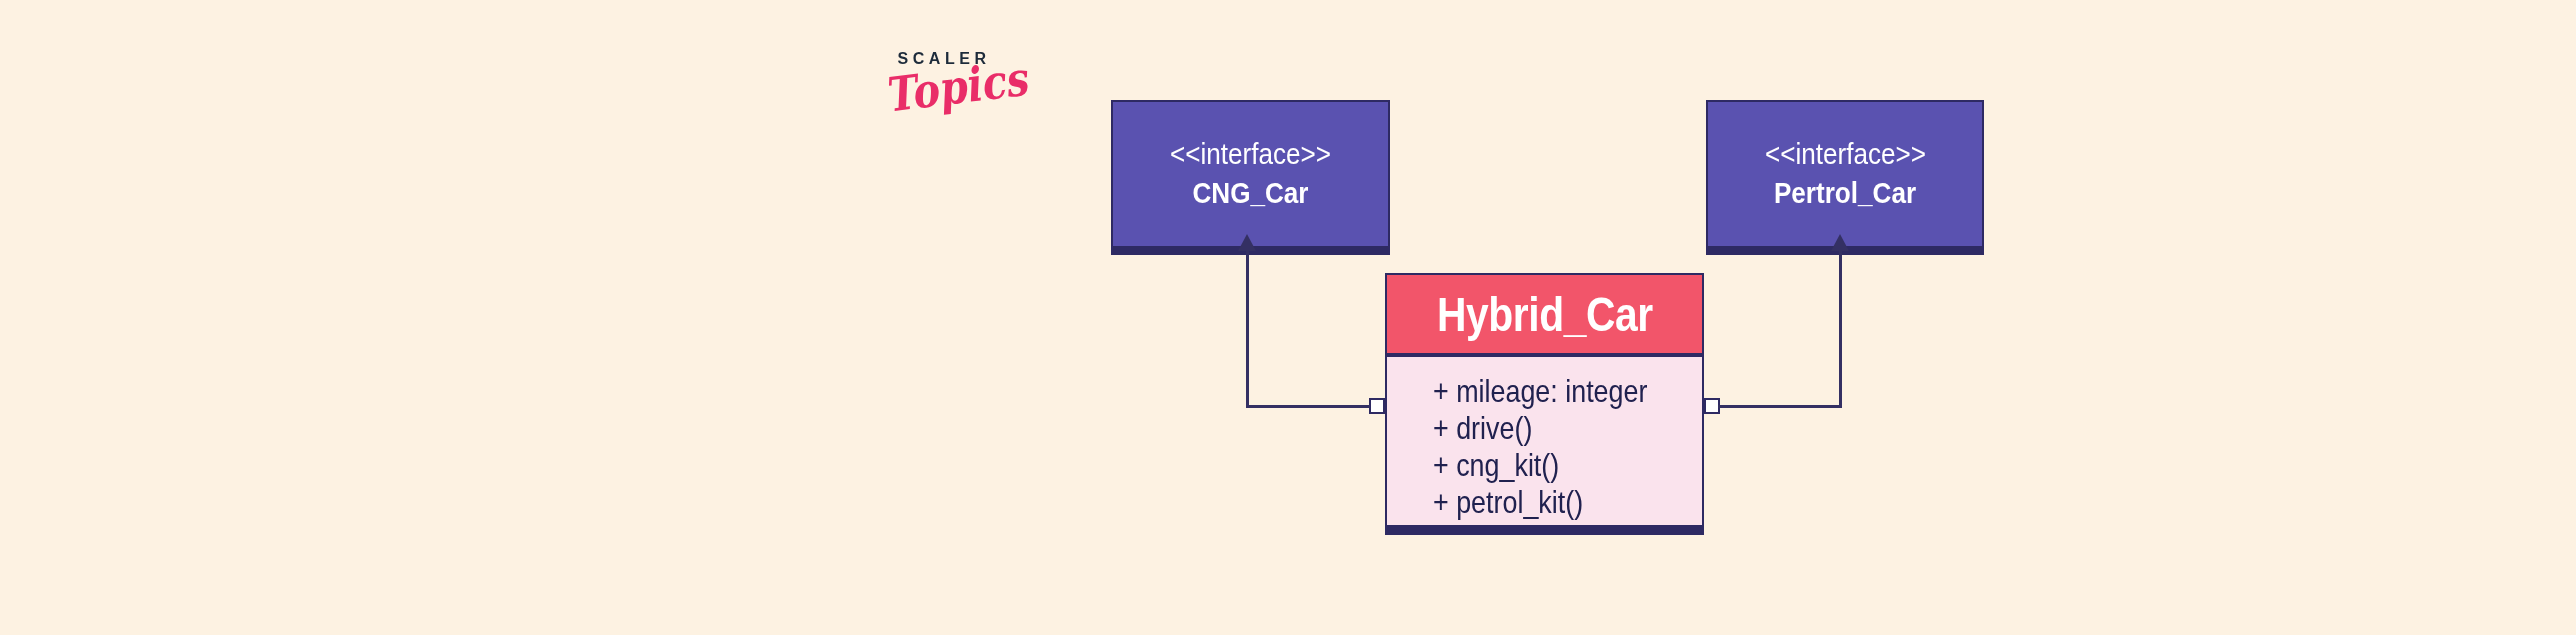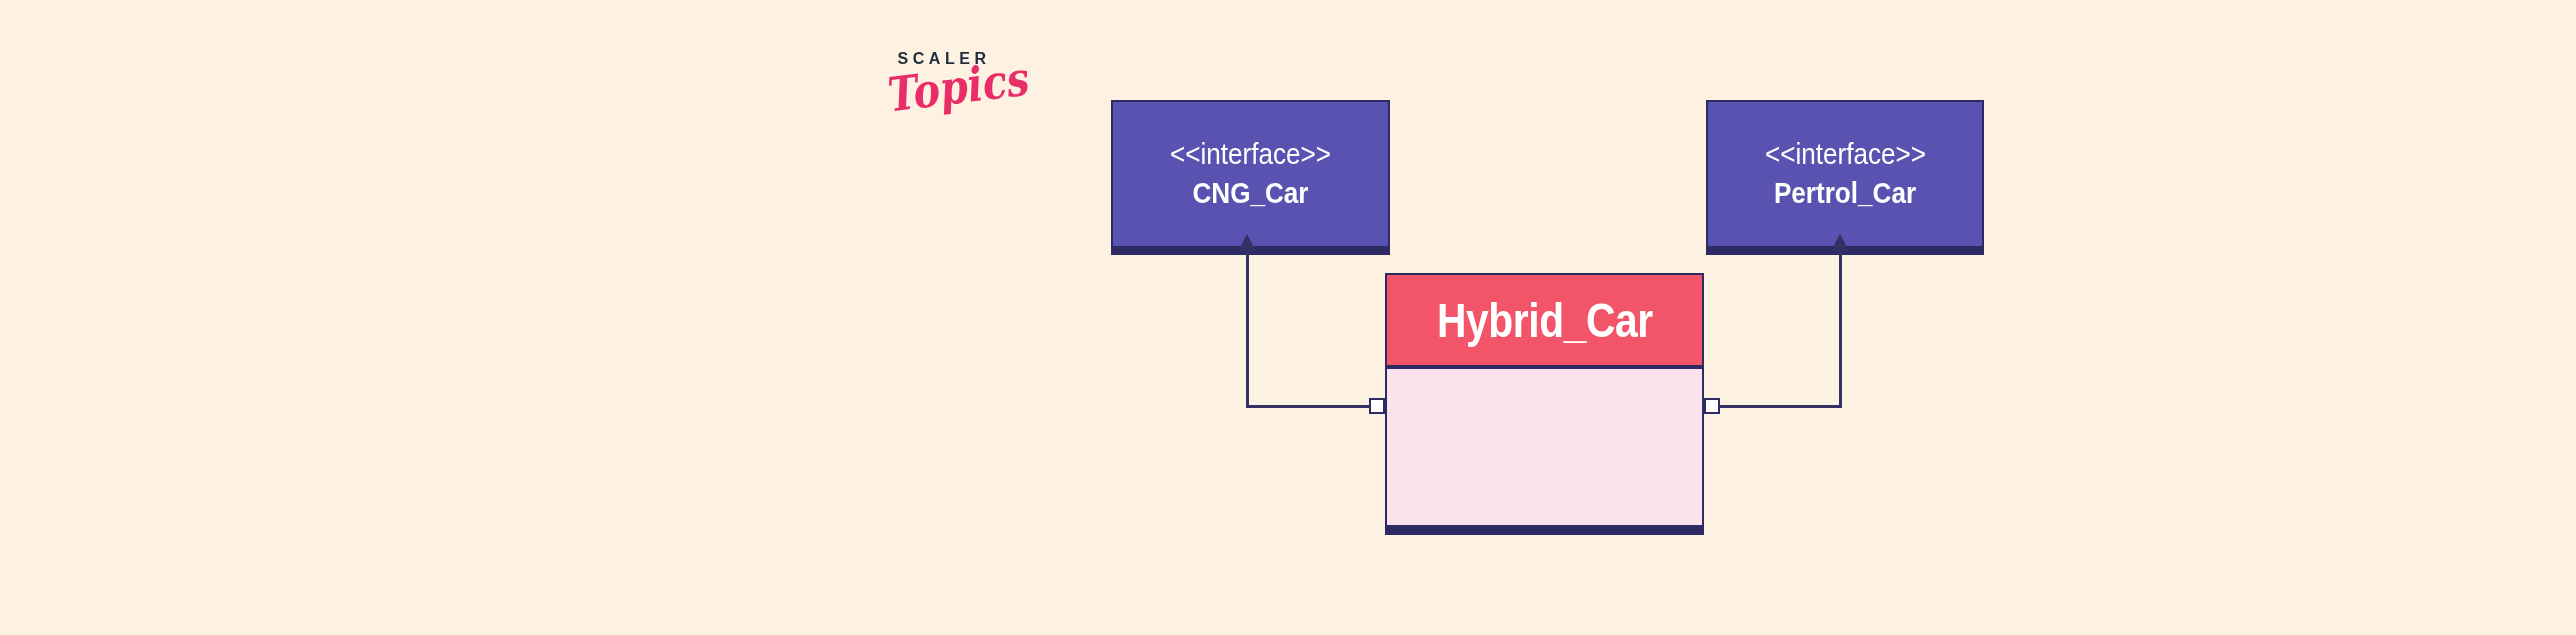--- a/index.html
+++ b/index.html
@@ -36,21 +36,21 @@
   .iface-petrol{left:1706px; width:278px;}
   .iface-stereotype{font-size:29px; line-height:39px; font-weight:400; transform:scaleX(.9); white-space:nowrap;}
   .iface-name{font-size:29px; line-height:39px; font-weight:700; transform:scaleX(.9); white-space:nowrap;}
 
   
   .class-box{
     position:absolute; left:1385px; top:273px; width:319px; height:262px; box-sizing:border-box;
     border:2.6px solid var(--navy); border-bottom:10.3px solid var(--navy); background:var(--pinkBody);
   }
   .class-header{
-    height:94px; box-sizing:border-box; border-bottom:4.1px solid var(--navy);
+    height:82px; box-sizing:border-box; border-bottom:4.1px solid var(--navy);
     background:var(--red); display:flex; align-items:center; justify-content:center;
   }
   .class-title{
     color:var(--white); font-size:48px; font-weight:700; letter-spacing:-0.5px;
     transform:scaleX(.85); white-space:nowrap;
   }
   .class-body{padding:15.5px 5.2px 0 46px; color:var(--memberInk);}
   .member{
     font-size:32px; line-height:37px; transform:scaleX(.84); transform-origin:0 50%;
     white-space:nowrap;
@@ -94,20 +94,26 @@
 
   <div class="iface iface-petrol">
     <div class="iface-stereotype">&lt;&lt;interface&gt;&gt;</div>
     <div class="iface-name">Pertrol_Car</div>
   </div>
 
   <div class="class-box">
     <div class="class-header">
       <span class="class-title">Hybrid_Car</span>
     </div>
+    <div class="class-body">
+      <div class="member">+ mileage: integer</div>
+      <div class="member">+ drive()</div>
+      <div class="member">+ cng_kit()</div>
+      <div class="member">+ petrol_kit()</div>
+    </div>
   </div>
 
   <div class="handle handle-left"></div>
   <div class="hline conn-left-h"></div>
   <div class="vline conn-left-v"></div>
   <div class="arrowhead arrow-left"></div>
 
   <div class="handle handle-right"></div>
   <div class="hline conn-right-h"></div>
   <div class="vline conn-right-v"></div>

